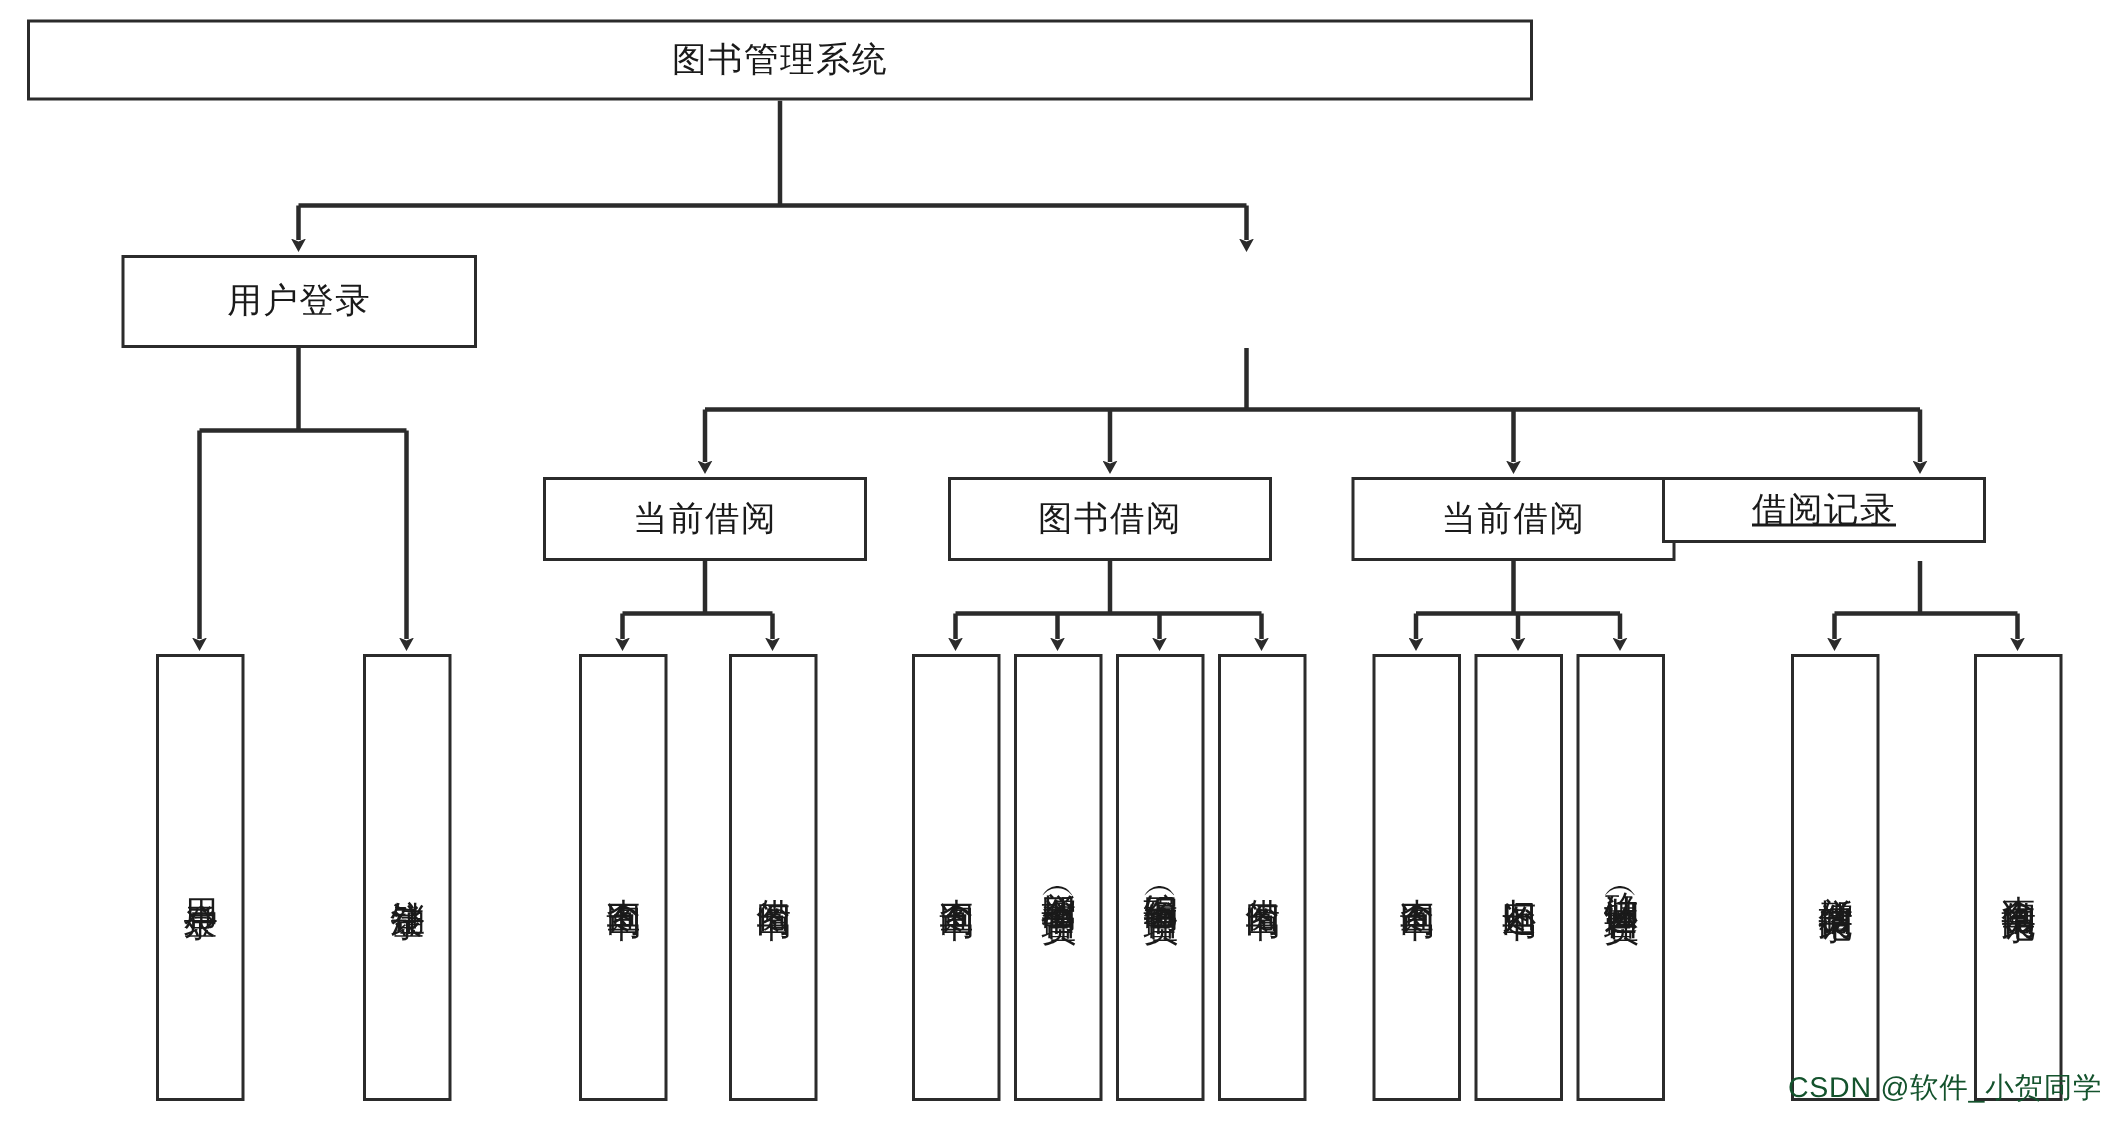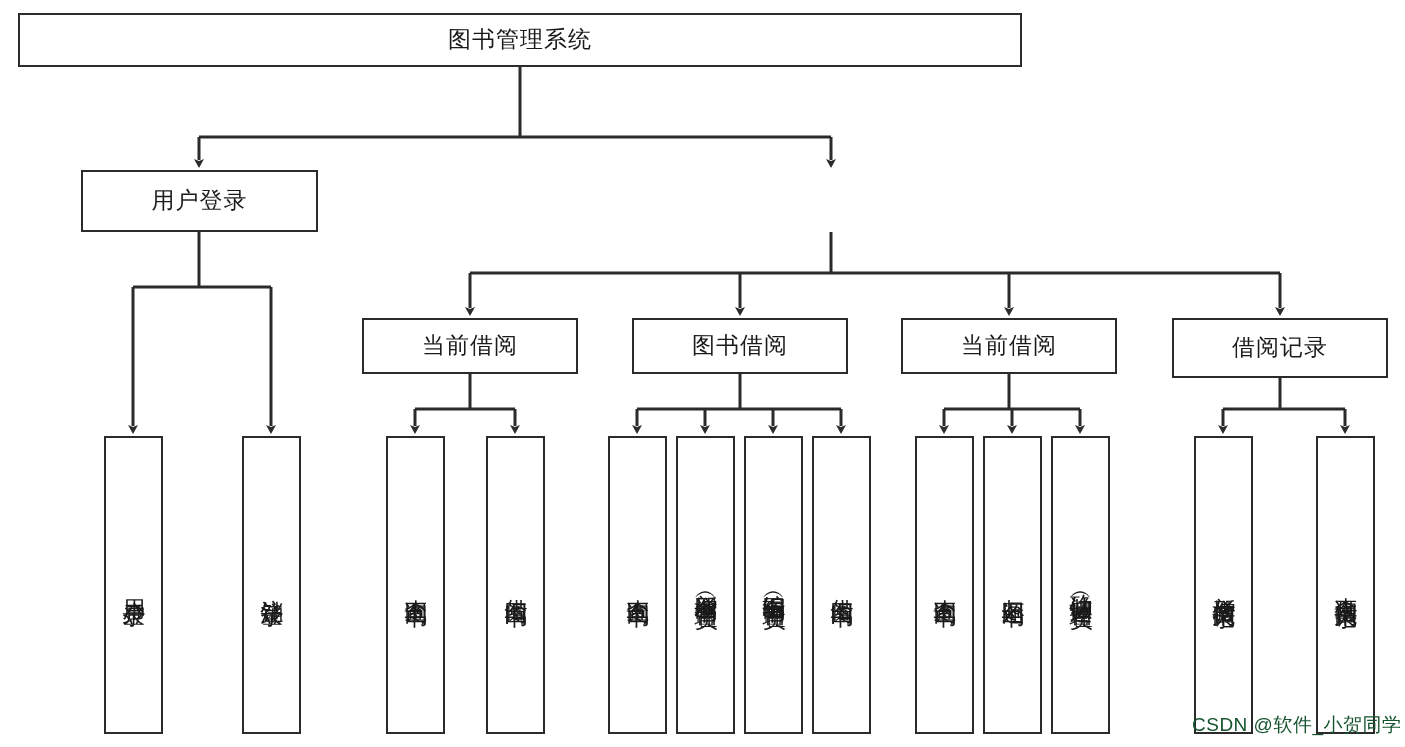--- a/index.html
+++ b/index.html
@@ -129,21 +129,21 @@
 
   <div class="node horiz" id="node-l3-0" style="left: 362px; top: 318px; width: 216px; height: 56px;">
     <span class="label">当前借阅</span>
   </div>
   <div class="node horiz" id="node-l3-1" style="left: 632px; top: 318px; width: 216px; height: 56px; text-align: right;">
     <span class="label">图书借阅</span>
   </div>
   <div class="node horiz" id="node-l3-2" style="left: 901px; top: 318px; width: 216px; height: 56px; align-items: center;">
     <span class="label">当前借阅</span>
   </div>
-  <div class="node horiz" id="node-l3-3" style="left: 1172px; top: 318px; width: 216px; height: 60px;">
+  <div class="node horiz" id="node-l3-3" style="left: 1108px; top: 318px; width: 216px; height: 44px; text-decoration: underline;">
     <span class="label">借阅记录</span>
   </div>
 
   <div class="node vert" id="leaf-0" style="left: 104px; top: 436px; width: 59px; height: 298px;">
     <span class="label">用户登录</span>
   </div>
   <div class="node vert" id="leaf-1" style="left: 242px; top: 436px; width: 59px; height: 298px;">
     <span class="label">注销登录</span>
   </div>
   <div class="node vert" id="leaf-2" style="left: 386px; top: 436px; width: 59px; height: 298px;">

